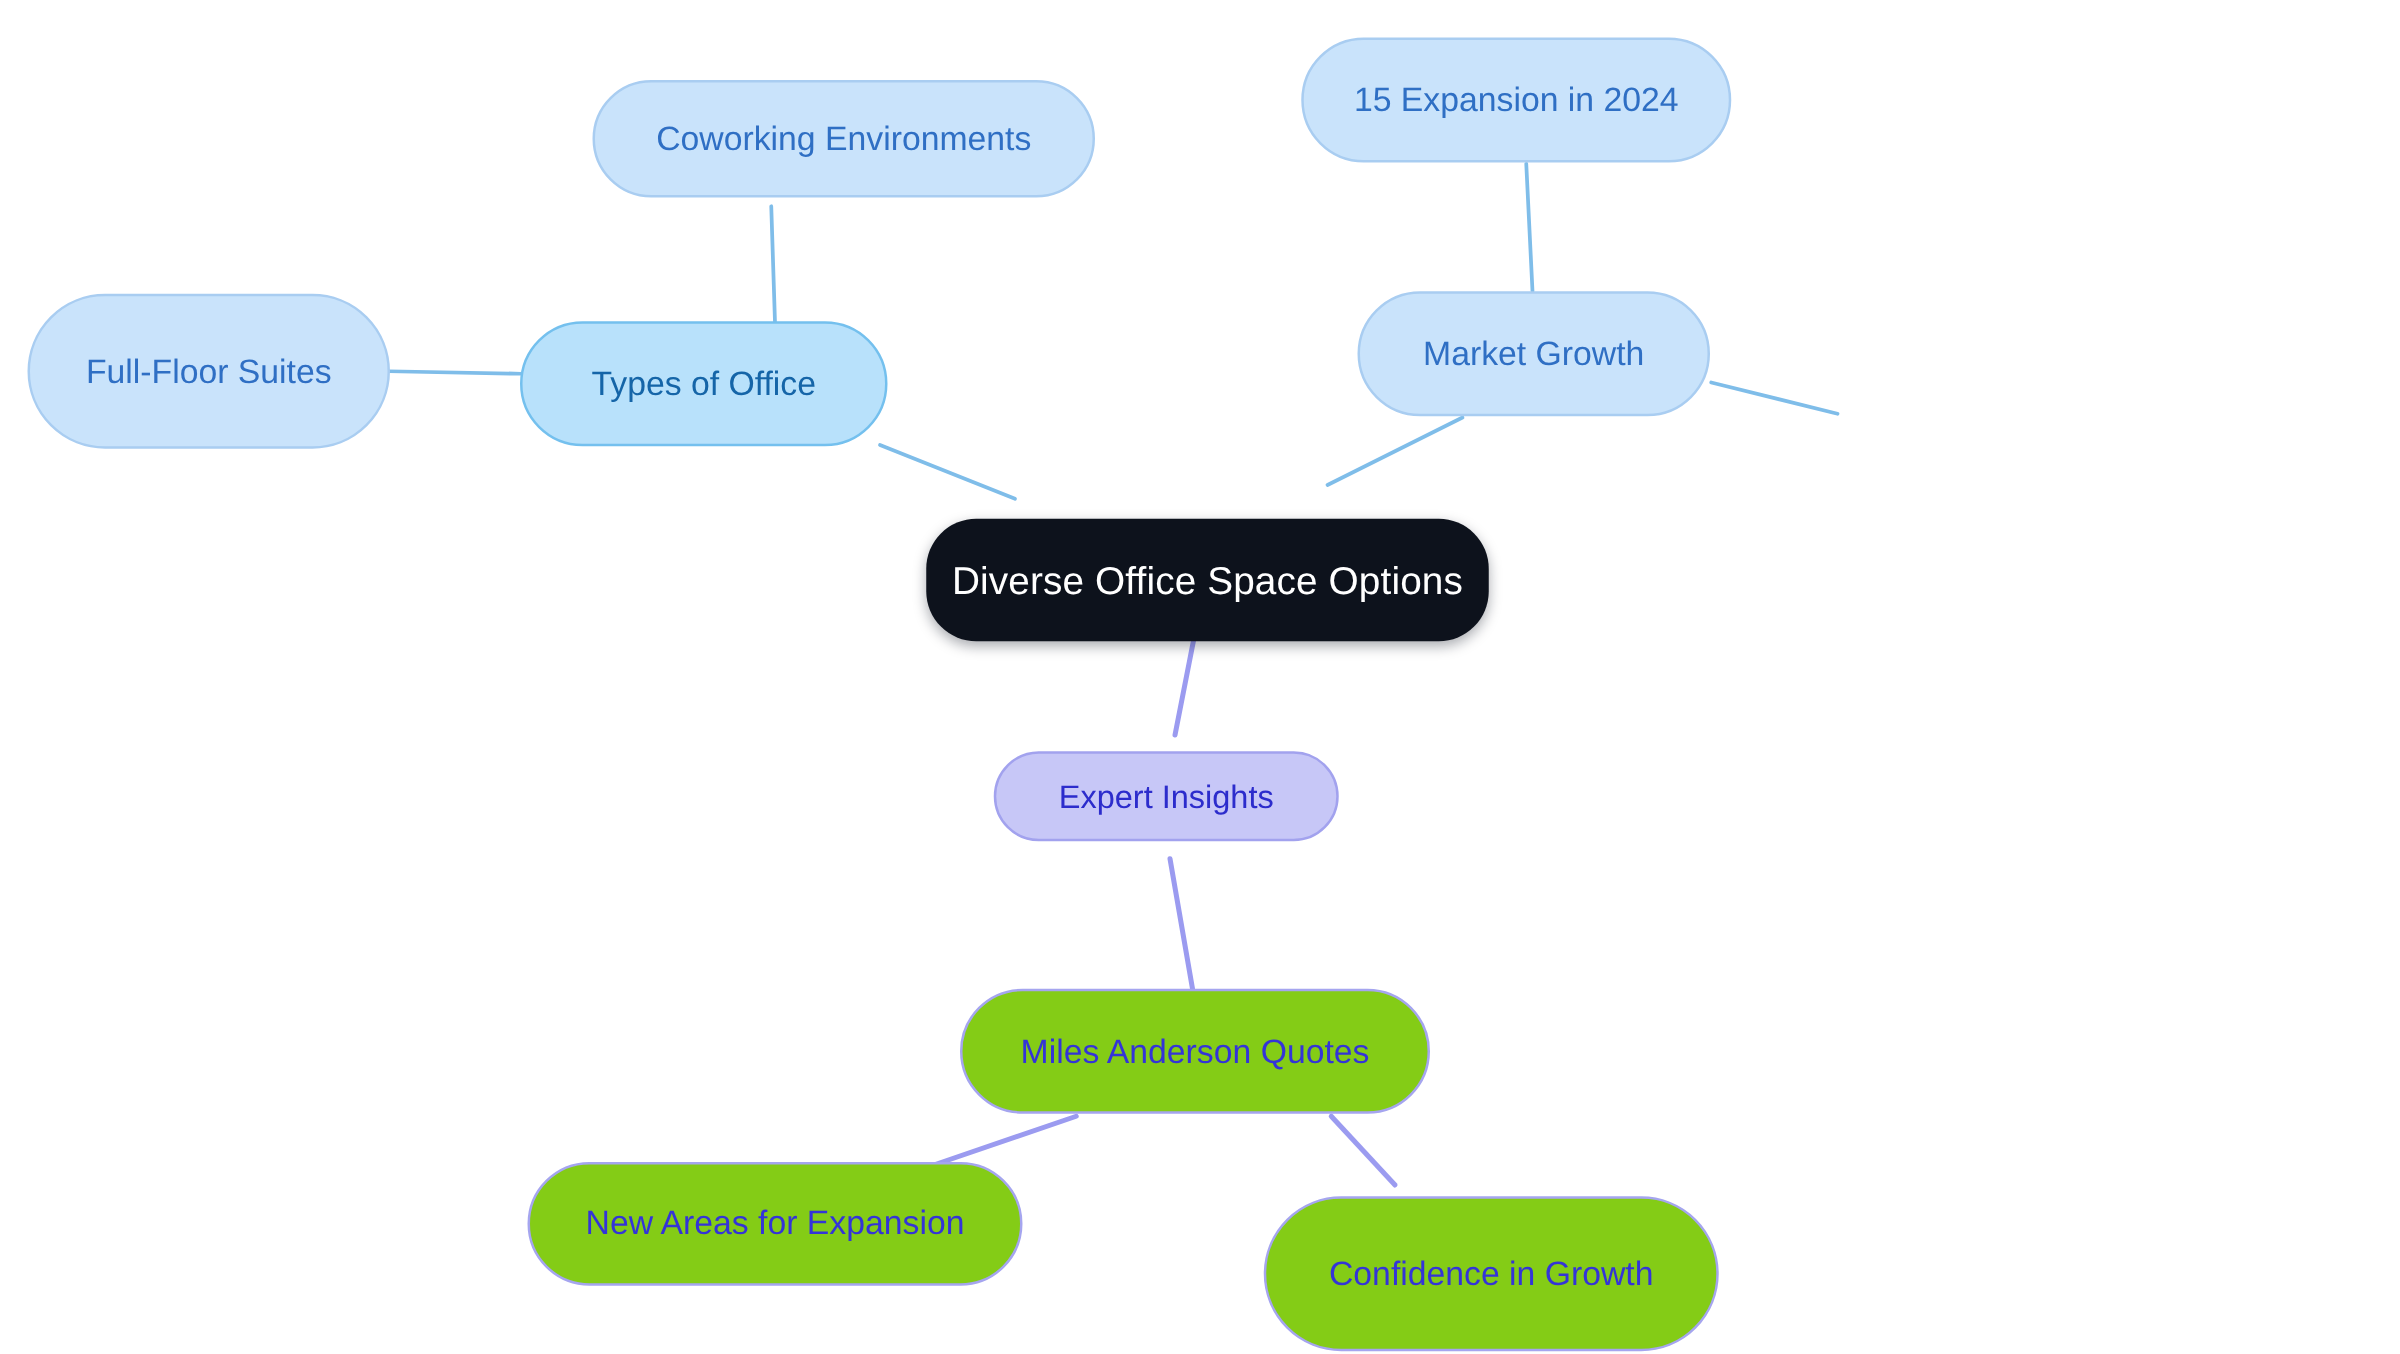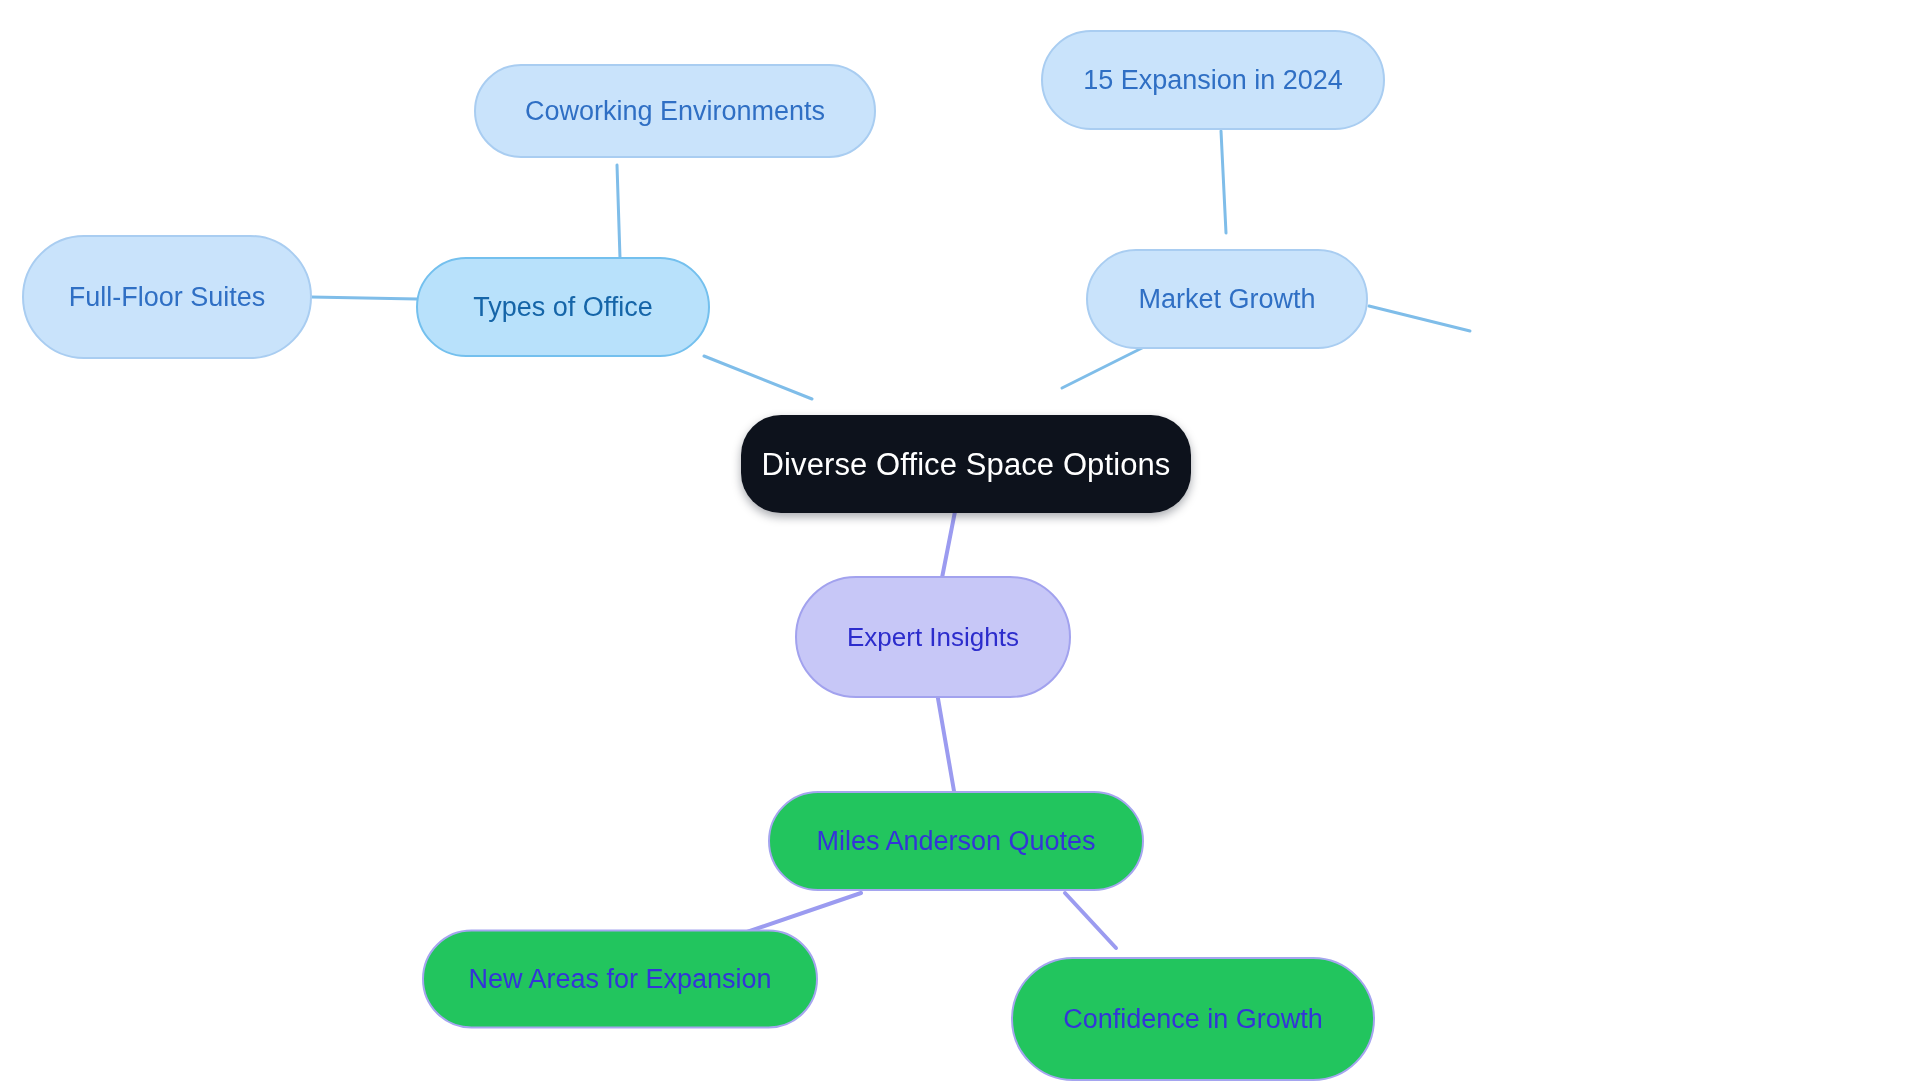--- a/index.html
+++ b/index.html
@@ -66,21 +66,21 @@
     text-align: right;
   }
   .node-purple-mid {
     background: #c7c7f7;
     border: 2px solid #a2a2ee;
     color: #2c2ccc;
     border-radius: 999px;
     font-size: 26px;
   }
   .node-purple-leaf {
-    background: #22c55e;
+    background: #84cc16;
     border: 2px solid #a5a5ef;
     color: #3434d8;
     border-radius: 999px;
     font-size: 27px;
   }
 </style>
 </head>
 <body>
 
 <div id="mindmap-canvas">
@@ -107,26 +107,26 @@
   </div>
 
   <div class="node node-blue-mid" style="left: 563px; top: 307px; width: 294px; height: 100px;">
     <span class="node-label">Types of Office</span>
   </div>
 
   <div class="node node-blue-leaf" style="left: 1213px; top: 80px; width: 344px; height: 100px;">
     <span class="node-label">15 Expansion in 2024</span>
   </div>
 
-  <div class="node node-blue-leaf" style="left: 1227px; top: 283px; width: 282px; height: 100px; margin-top: 16px;">
+  <div class="node node-blue-leaf" style="left: 1227px; top: 283px; width: 282px; height: 100px;">
     <span class="node-label">Market Growth</span>
   </div>
 
 
-  <div class="node node-purple-mid" style="left: 933px; top: 637px; width: 276px; height: 122px;">
+  <div class="node node-purple-mid" style="left: 933px; top: 637px; width: 276px; height: 72px;">
     <span class="node-label">Expert Insights</span>
   </div>
 
   <div class="node node-purple-leaf" style="left: 956px; top: 841px; width: 376px; height: 100px;">
     <span class="node-label">Miles Anderson Quotes</span>
   </div>
 
   <div class="node node-purple-leaf" style="left: 620px; top: 979px; width: 396px; height: 99px;">
     <span class="node-label">New Areas for Expansion</span>
   </div>

